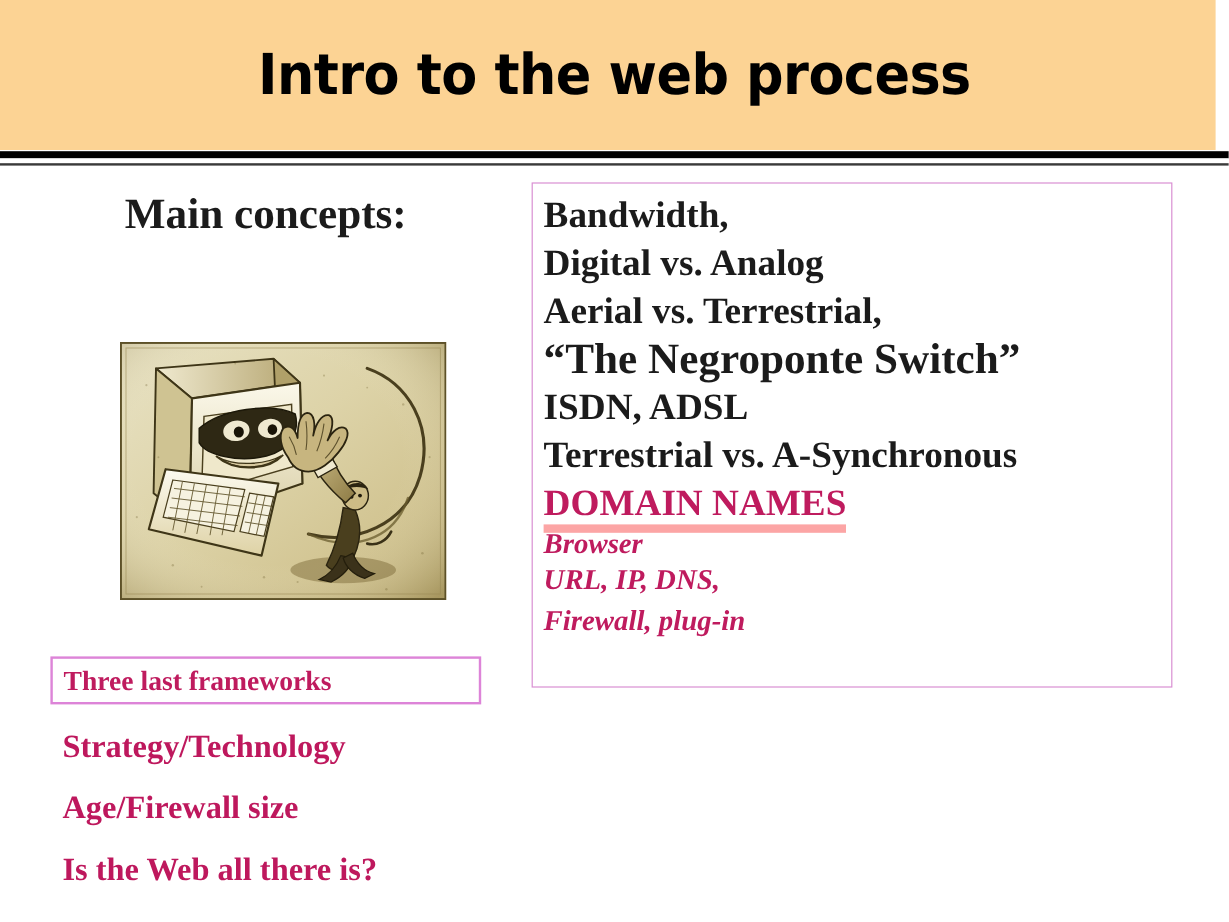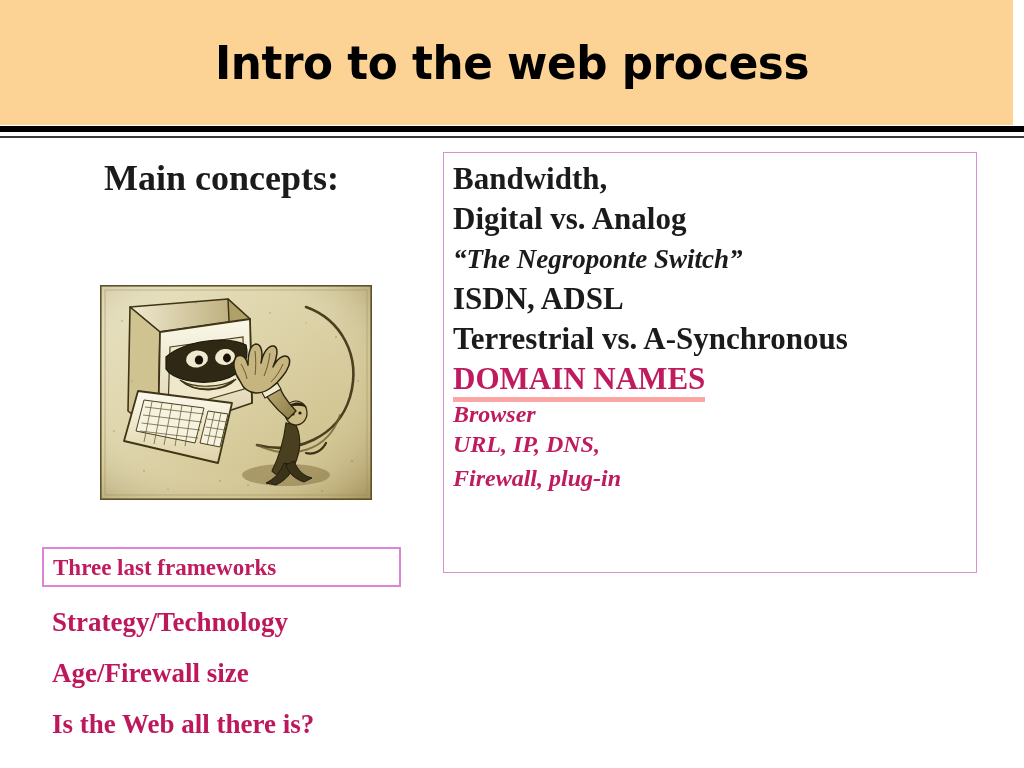--- a/index.html
+++ b/index.html
@@ -115,32 +115,31 @@
     color: #1b1b1b;
     white-space: nowrap;
   }
   .concept-line.big {
     font-weight: 700;
     font-size: 31px;
     line-height: 40px;
   }
   .concept-line.big-italic {
     font-weight: 700;
-    font-style: italic;
-    font-size: 27px;
+    font-size: 36px;
     line-height: 40px;
   }
   .concept-line.domain {
     font-weight: 700;
     font-size: 31px;
     line-height: 40px;
     color: #bf1b5e;
   }
   .concept-line.domain span.ul {
-    border-bottom: 5px solid #fca5a5;
+    border-bottom: 7px solid #fca5a5;
     padding-bottom: 1px;
   }
   .concept-line.small-italic {
     font-weight: 700;
     font-style: italic;
     font-size: 24px;
     line-height: 30px;
     color: #bf1b5e;
   }
   .concept-line.small-italic.spaced {
@@ -322,20 +321,21 @@
       <circle cx="222" cy="206" r="1"></circle>
         <circle cx="148" cy="200" r="0.9"></circle>
     </g>
   </svg>
 </div>
 
 <div id="concepts-box">
   <div id="concepts-list">
       <div class="concept-line big">Bandwidth,</div>
       <div class="concept-line big">Digital vs. Analog</div>
+      <div class="concept-line big">Aerial vs. Terrestrial,</div>
       <div class="concept-line big-italic">“The Negroponte Switch”</div>
       <div class="concept-line big">ISDN, ADSL</div>
       <div class="concept-line big">Terrestrial vs. A-Synchronous</div>
       <div class="concept-line domain"><span class="ul">DOMAIN NAMES</span></div>
       <div class="concept-line small-italic">Browser</div>
       <div class="concept-line small-italic">URL, IP, DNS,</div>
       <div class="concept-line small-italic spaced">Firewall, plug-in</div>
     </div>
 </div>
 

